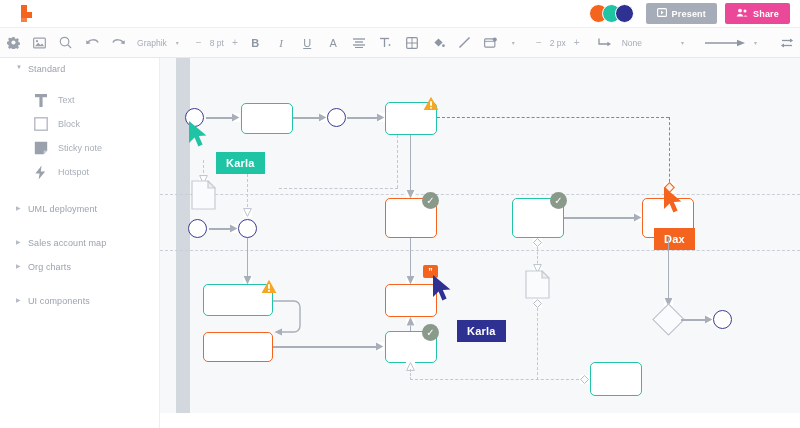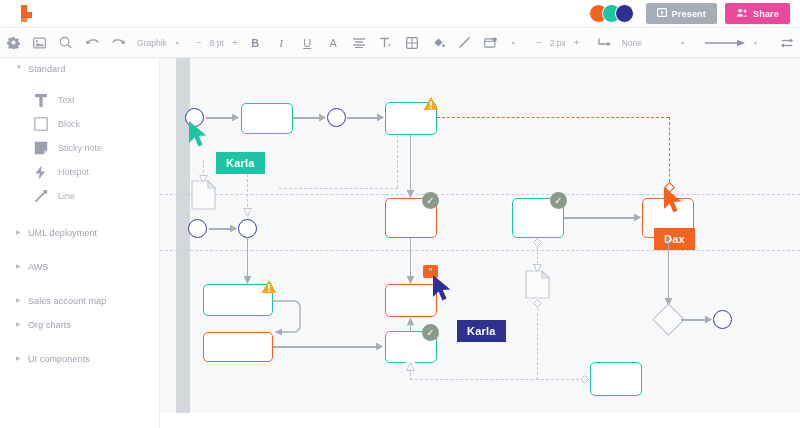--- a/index.html
+++ b/index.html
@@ -360,37 +360,24 @@
 
     <div class="shape-item">
       <span class="shape-ico">
         <svg width="13" height="15" viewBox="0 0 13 15">
             <path d="M7.6 0.6 L1.4 8.4 H5.6 L4.6 14.4 L11.2 6.4 H6.8 Z" fill="#9aa1ad"></path>
           </svg>
       </span>
       <span>Hotspot</span>
     </div>
 
-    <div class="shape-item">
-      <span class="shape-ico">
-        <svg width="14" height="14" viewBox="0 0 14 14">
-            <line x1="1.4" y1="12.6" x2="11.4" y2="2.6" stroke="#9aa1ad" stroke-width="1.6"></line>
-            <path d="M13.2 0.8 L12.8 5.4 L8.4 1.4 Z" fill="#9aa1ad"></path>
-          </svg>
-      </span>
-      <span>Line</span>
-    </div>
 
     <div class="cat" style="margin-top:20px">
       <span class="cat-arrow">▶</span>
       <span>UML deployment</span>
-    </div>
-    <div class="cat" style="margin-top:10px">
-      <span class="cat-arrow">▶</span>
-      <span>AWS</span>
     </div>
     <div class="cat" style="margin-top:10px">
       <span class="cat-arrow">▶</span>
       <span>Sales account map</span>
     </div>
     <div class="cat" style="">
       <span class="cat-arrow">▶</span>
       <span>Org charts</span>
     </div>
     <div class="cat" style="margin-top:10px">

